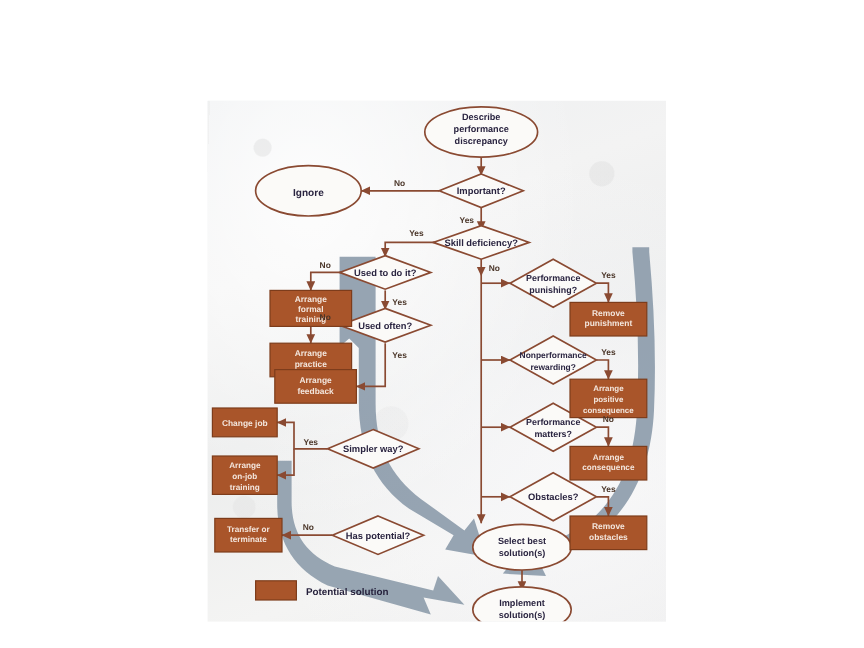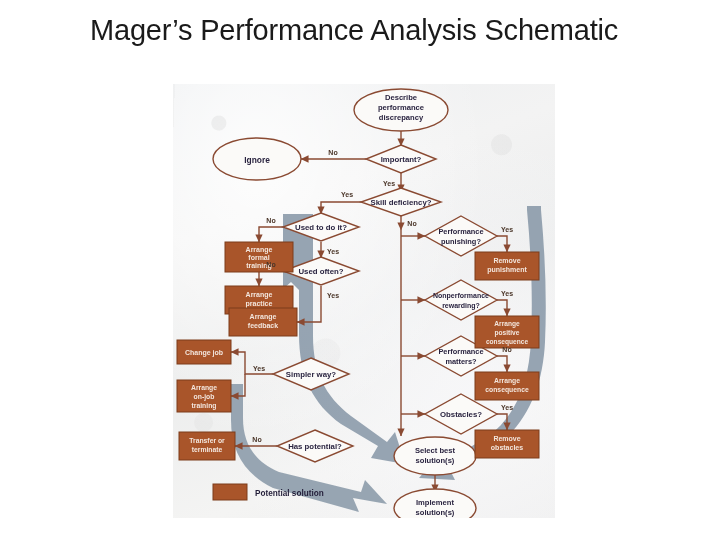--- a/index.html
+++ b/index.html
@@ -44,21 +44,20 @@
   .nd   {font-family:"Liberation Sans",sans-serif;font-weight:bold;fill:#2a2440;}
   .ndw  {font-family:"Liberation Sans",sans-serif;font-weight:bold;fill:#f3e6dd;}
   .yn   {font-family:"Liberation Sans",sans-serif;font-weight:bold;fill:#4a3528;}
   .lg   {font-family:"Liberation Sans",sans-serif;font-weight:bold;fill:#241f3a;}
 </style>
 </head>
 <body>
 
 <div id="slide">
 
-  <div id="slide-title">Mager’s Performance Analysis Schematic</div>
 
   <div id="figure">
     <svg width="382" height="434" viewBox="0 0 382 434" xmlns="http://www.w3.org/2000/svg">
       <defs>
         <marker id="ah" markerWidth="7" markerHeight="7" refX="5.4" refY="2.6" orient="auto">
           <path d="M0,0 L5.6,2.6 L0,5.2 Z" fill="#8a4a32"></path>
         </marker>
       </defs>
 
       <g>

